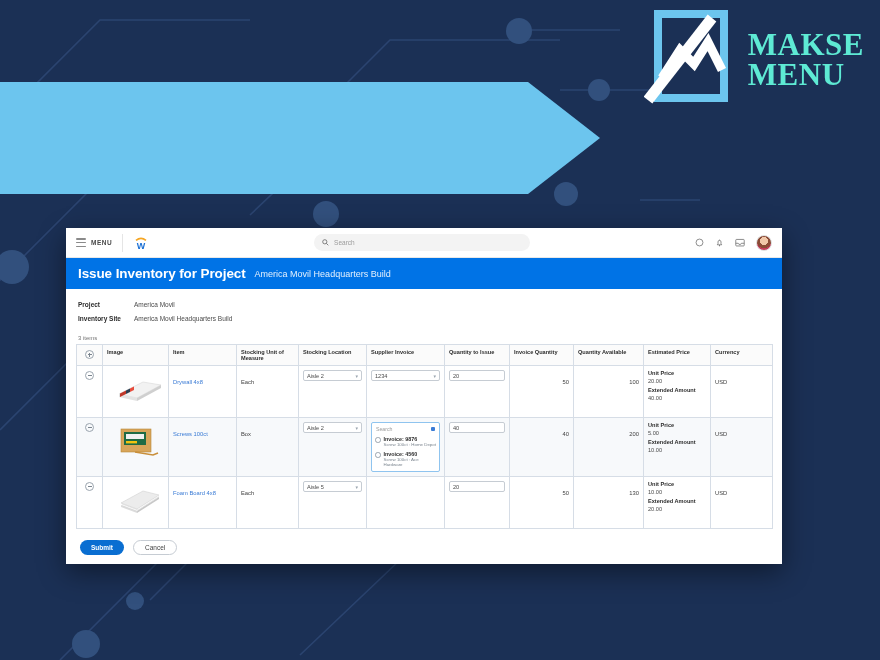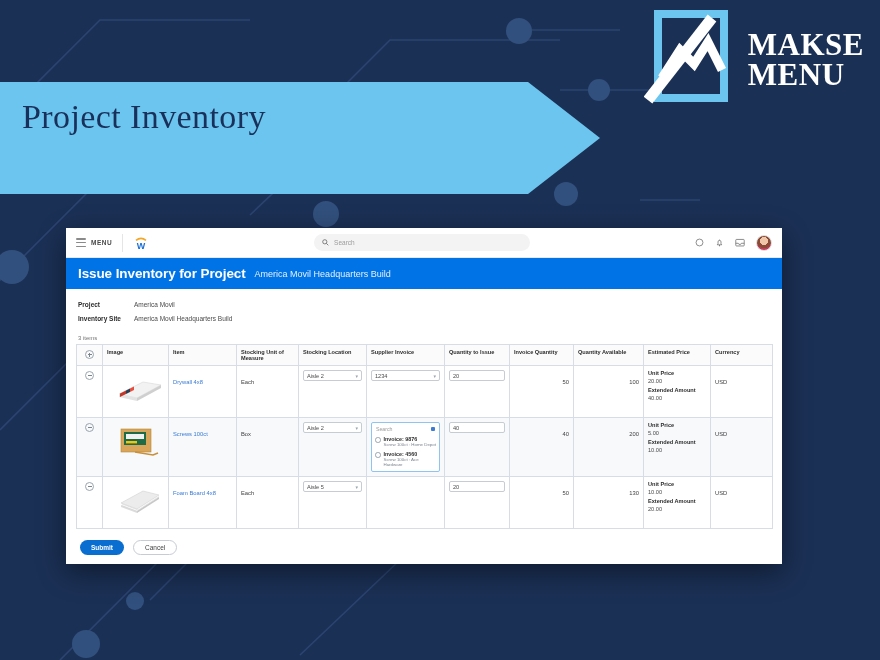--- a/index.html
+++ b/index.html
@@ -41,21 +41,21 @@
 
   
   .logo { position: absolute; right: 16px; top: 6px; width: 220px; height: 104px; }
   .logo-mark { position: absolute; left: 0; top: 2px; width: 104px; height: 100px; }
   .logo-text {
     position: absolute; right: 0; top: 24px;
     font-family: "Liberation Serif", serif;
     font-weight: bold;
     font-size: 31px;
     line-height: 30px;
-    color: #ffffff;
+    color: #5eead4;
     text-align: left;
     letter-spacing: .5px;
   }
 
   
   .app-window {
     position: absolute;
     left: 66px; top: 228px;
     width: 716px; height: 336px;
     background: #ffffff;
@@ -209,21 +209,20 @@
       <circle cx="326" cy="214" r="13"></circle>
       <circle cx="12" cy="267" r="17"></circle>
       <circle cx="86" cy="644" r="14"></circle>
       <circle cx="135" cy="601" r="9"></circle>
     </g>
   </svg>
 
   <div class="banner">
     <div class="banner-shape"></div>
     <div class="banner-text">
-      <div>Project Inventory</div>
     </div>
   </div>
 
   <div class="logo">
     <svg class="logo-mark" viewBox="0 0 104 100">
       <rect x="14" y="6" width="66" height="84" fill="none" stroke="#6cc5ee" stroke-width="8"></rect>
       <path d="M4 92 L68 10" stroke="#ffffff" stroke-width="11" fill="none"></path>
       <path d="M18 70 L36 42 L50 56 L64 34 L78 62" stroke="#ffffff" stroke-width="9" fill="none" stroke-linejoin="miter"></path>
     </svg>
     <div class="logo-text">

